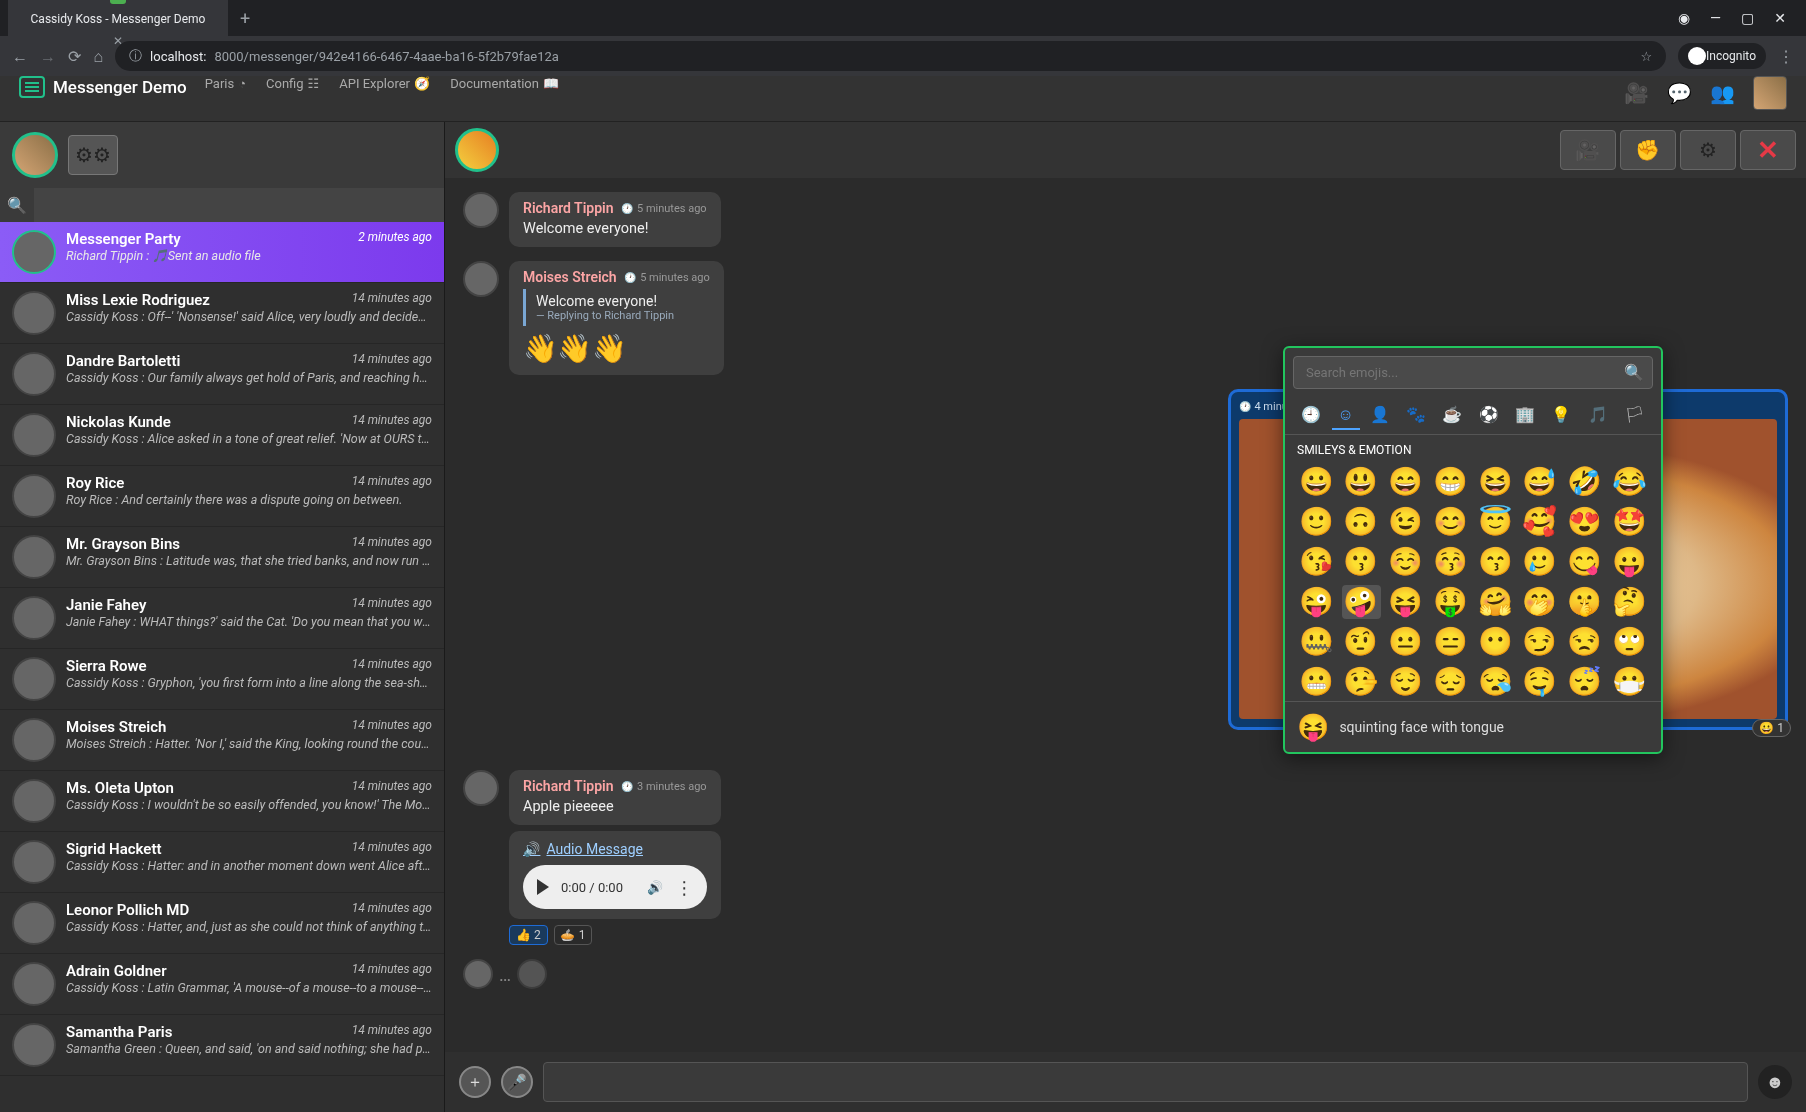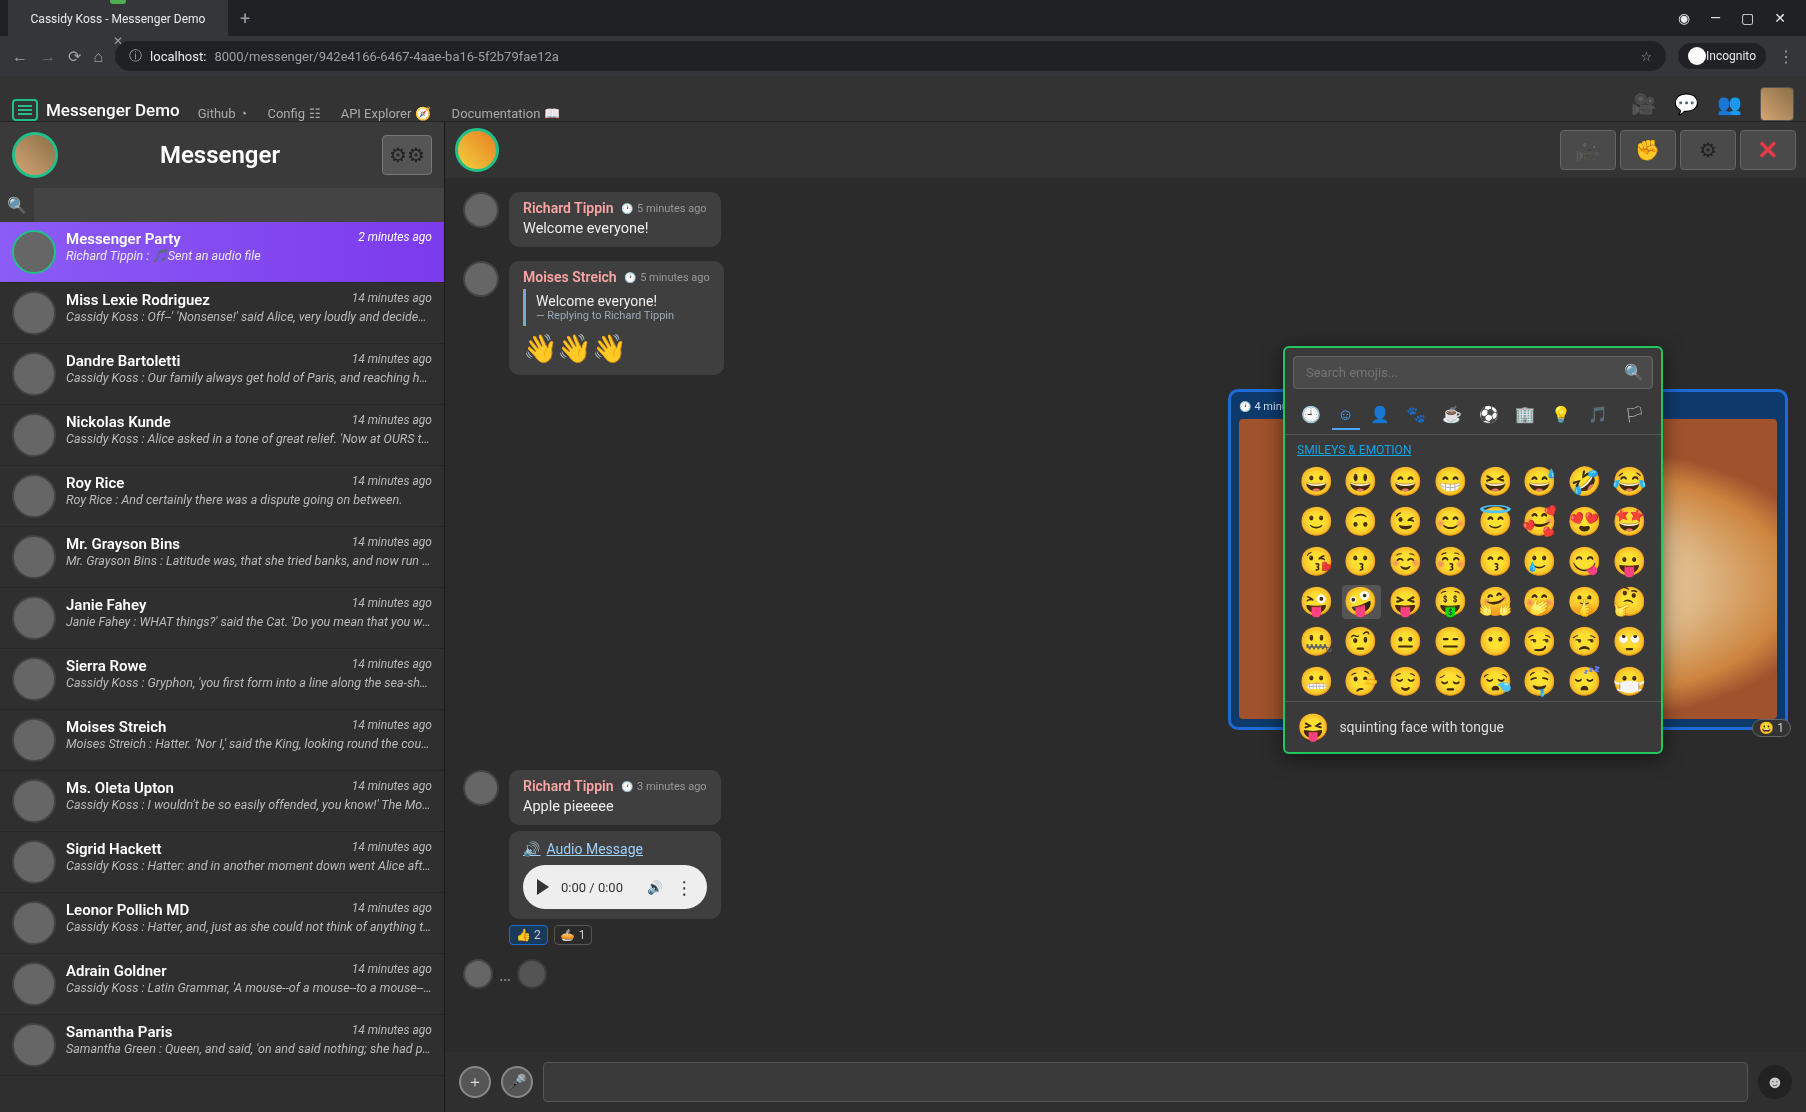--- a/index.html
+++ b/index.html
@@ -15,21 +15,21 @@
 .window-controls { margin-left: auto; display: flex; gap: 20px; color: #e8eaed; padding-right: 12px; font-size: 14px; }
 .addr-bar { display: flex; align-items: center; height: 40px; background: #35363a; padding: 0 12px; gap: 12px; }
 .nav-btn { color: #9aa0a6; font-size: 16px; }
 .nav-btn.disabled { opacity: .5; }
 .url-field { flex: 1; background: #202124; border-radius: 20px; padding: 6px 14px; font-size: 13px; color: #e8eaed; display: flex; align-items: center; gap: 8px; }
 .url-icon { color: #9aa0a6; }
 .incognito-badge { display: flex; align-items: center; gap: 0; background: #202124; padding: 4px 10px; border-radius: 14px; font-size: 12px; color: #e8eaed; }
 .inc-icon { width: 18px; height: 18px; background: #fff; border-radius: 50%; }
 
 
-.app-topbar { height: 46px; background: #333; display: flex; align-items: flex-end; padding: 0 12px; gap: 18px; border-bottom: 1px solid #222; }
+.app-topbar { height: 46px; background: #333; display: flex; align-items: flex-start; padding: 0 19px; gap: 18px; border-bottom: 1px solid #222; }
 .brand { display: flex; align-items: center; gap: 8px; color: #fff; font-size: 17px; font-weight: 500; }
 .brand-logo { width: 26px; height: 22px; border: 2px solid #21c08b; border-radius: 4px; position: relative; }
 .brand-logo::after { content: ""; position: absolute; left: 4px; top: 4px; right: 4px; height: 2px; background: #21c08b; box-shadow: 0 4px 0 #21c08b, 0 8px 0 #21c08b; }
 .top-links { display: flex; gap: 20px; font-size: 13px; color: #aaa; }
 .top-link { display: flex; align-items: center; gap: 4px; cursor: pointer; }
 .top-right { margin-left: auto; display: flex; align-items: center; gap: 18px; color: #bbb; font-size: 20px; }
 .top-avatar { width: 34px; height: 34px; border-radius: 4px; background: linear-gradient(45deg,#d4a574,#8b6f47); border: 1px solid #555; }
 
 
 .app-body { display: flex; height: calc(1112px - 36px - 40px - 46px); }
@@ -96,21 +96,21 @@
 .typing .msg-avatar { width: 30px; height: 30px; }
 .dots { color: #888; font-size: 18px; }
 
 
 .emoji-picker { position: absolute; left: 838px; top: 168px; width: 380px; background: #3a3a3a; border: 2px solid #22c55e; border-radius: 6px; box-shadow: 0 4px 20px rgba(0,0,0,.5); z-index: 50; }
 .ep-search { display: flex; align-items: center; background: #4a4a4a; margin: 8px; border-radius: 4px; padding: 0 8px; border: 1px solid #666; }
 .ep-search input { flex: 1; background: transparent; border: none; padding: 8px 4px; color: #ccc; font-size: 13px; outline: none; }
 .ep-tabs { display: flex; justify-content: space-around; padding: 4px 8px; border-bottom: 1px solid #555; color: #bbb; font-size: 16px; }
 .ep-tab { padding: 4px 6px; border-bottom: 2px solid transparent; }
 .ep-tab.active { border-bottom-color: #4da3ff; color: #4da3ff; }
-.ep-cat { color: #0ea5e9; font-size: 12px; padding: 8px 12px 4px; text-decoration: underline; }
+.ep-cat { color: #ffffff; font-size: 12px; padding: 8px 12px 4px; }
 .ep-grid { display: grid; grid-template-columns: repeat(8, 1fr); gap: 6px; padding: 4px 12px 8px; max-height: 240px; overflow-y: auto; }
 .ep-emoji { font-size: 28px; text-align: center; cursor: pointer; line-height: 34px; }
 .ep-emoji.highlight { background: #555; border-radius: 4px; }
 .ep-footer { display: flex; align-items: center; gap: 10px; padding: 10px 12px; border-top: 1px solid #555; }
 .ep-footer .big { font-size: 26px; }
 .ep-footer .name { font-size: 14px; color: #ddd; }
 
 
 .composer { position: absolute; left: 0; right: 0; bottom: 0; background: #2f2f2f; padding: 10px 14px; display: flex; align-items: center; gap: 10px; }
 .comp-btn { width: 32px; height: 32px; border-radius: 50%; background: #555; border: 2px solid #888; display: flex; align-items: center; justify-content: center; color: #ddd; font-size: 16px; }
@@ -154,21 +154,21 @@
   </div>
 </div>
 
 <div class="app-topbar" data-name="app-topbar">
   <div class="brand" data-name="brand">
     <span class="brand-logo" data-name="brand-logo-icon"></span>
     <span data-name="brand-text">Messenger Demo</span>
   </div>
   <div class="top-links" data-name="top-links">
     <span class="top-link" data-name="github-link">
-        <span>Github</span> 
+        <span>Paris</span> 
         <span data-name="github-icon">◔</span>
       </span>
     <span class="top-link" data-name="config-link">
         <span>Config</span> 
         <span data-name="sliders-icon">☷</span>
       </span>
     <span class="top-link" data-name="api-explorer-link">
         <span>API Explorer</span> 
         <span data-name="compass-icon">🧭</span>
       </span>
@@ -183,21 +183,20 @@
     <span data-name="friends-icon">👥</span>
     <span class="top-avatar" data-name="user-avatar"></span>
   </div>
 </div>
 
 <div class="app-body" data-name="app-body">
 
   <div class="sidebar" data-name="sidebar">
     <div class="sidebar-header" data-name="sidebar-header">
       <span class="me-avatar" data-name="me-avatar"></span>
-      <span class="sidebar-title" data-name="sidebar-title">Messenger</span>
       <span class="gear-box" data-name="settings-button">⚙⚙</span>
     </div>
     <div class="search-bar" data-name="conversation-search">
       <span class="search-icon-box" data-name="search-icon">🔍</span>
     </div>
     <div class="conv-list" id="conv-list" data-name="conversation-list">
         <div class="conv active" data-name="conversation-item">
     <span class="conv-avatar" data-name="conversation-avatar"></span>
     <div class="conv-body">
       <div class="conv-name" data-name="conversation-name">Messenger Party</div>

